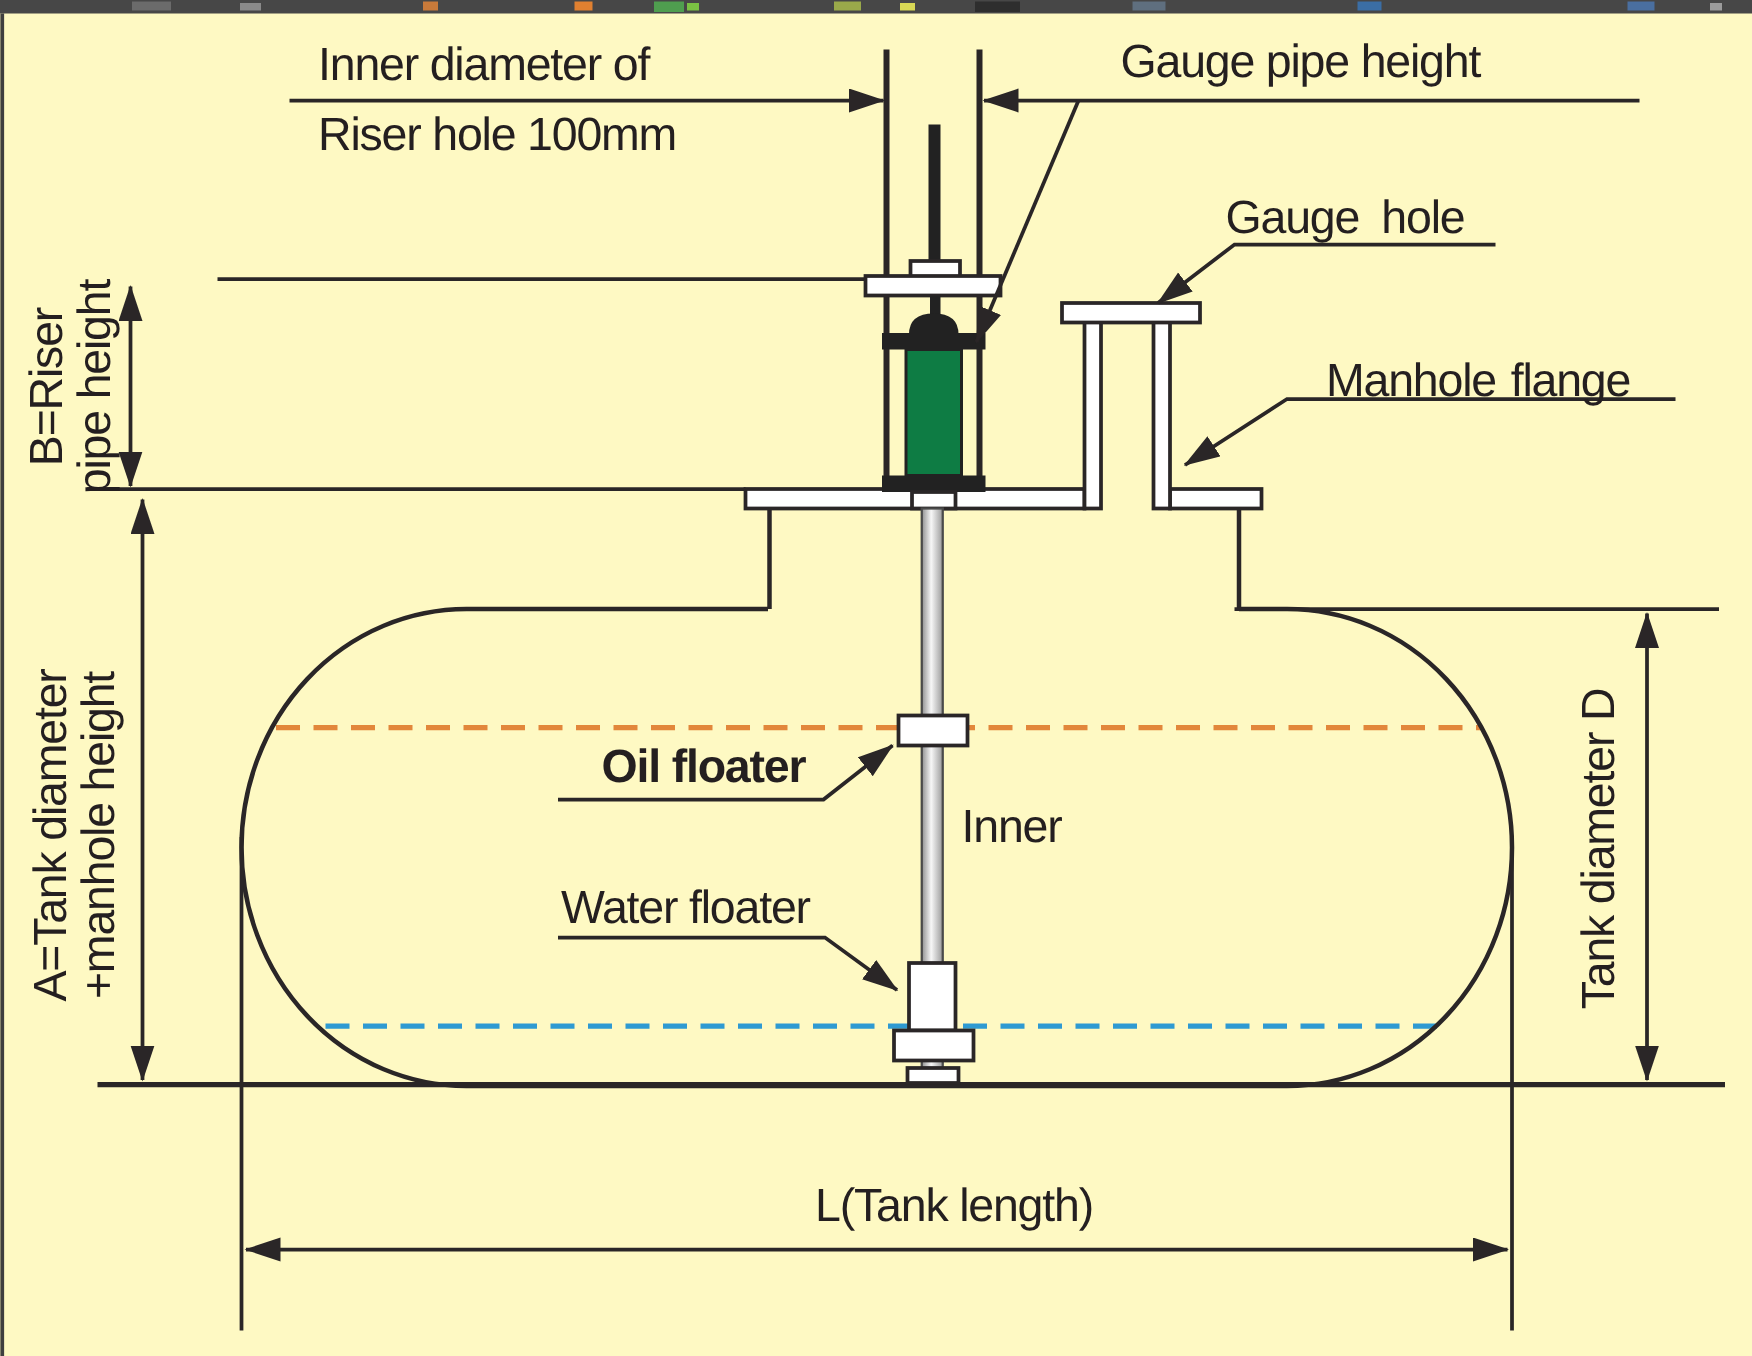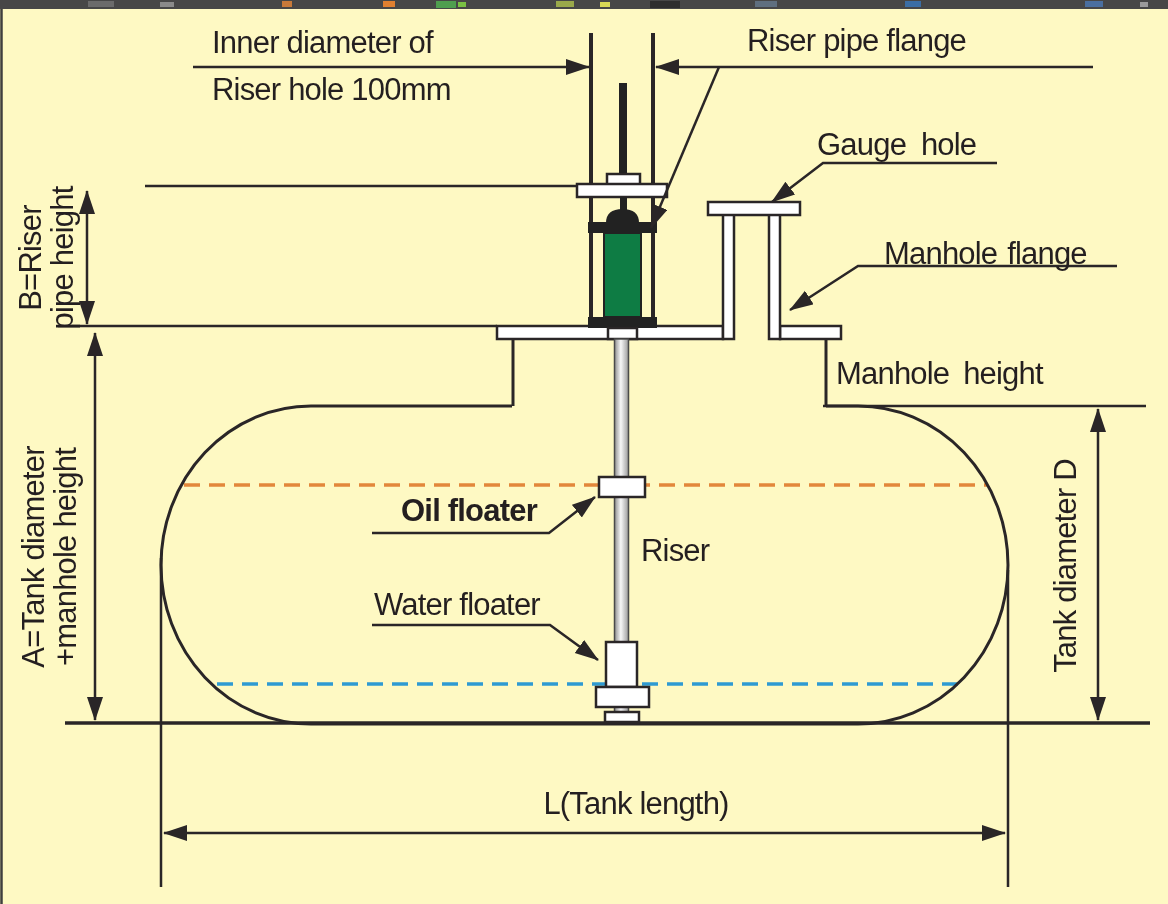--- a/index.html
+++ b/index.html
@@ -128,28 +128,27 @@
     <line x1="164" y1="833" x2="1005" y2="833" marker-start="url(#arr)" marker-end="url(#arr)"></line>
   </g>
 </svg>
 
 <div class="lbl two-inner">
   <span class="ln">Inner diameter of</span>
   <span class="ln">Riser hole 100mm</span>
 </div>
 
 <div class="lbl two-riser">
-  <span class="ln">Riser pipe flange</span>
+  <span class="ln">Gauge pipe height</span>
 </div>
 
 <div class="lbl lbl-flange">Manhole flange</div>
 <div class="lbl lbl-gauge">Gauge hole</div>
-<div class="lbl lbl-mheight">Manhole height</div>
 <div class="lbl lbl-oil">Oil floater</div>
-<div class="lbl lbl-probe">Riser</div>
+<div class="lbl lbl-probe">Inner</div>
 <div class="lbl lbl-water">Water floater</div>
 <div class="lbl lbl-length">L(Tank length)</div>
 
 <div class="lbl vert v-b">
   <span class="ln">B=Riser</span>
   <span class="ln">pipe height</span>
 </div>
 
 <div class="lbl vert v-a">
   <span class="ln">A=Tank diameter</span>

